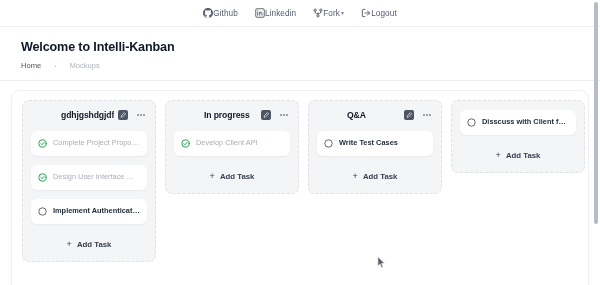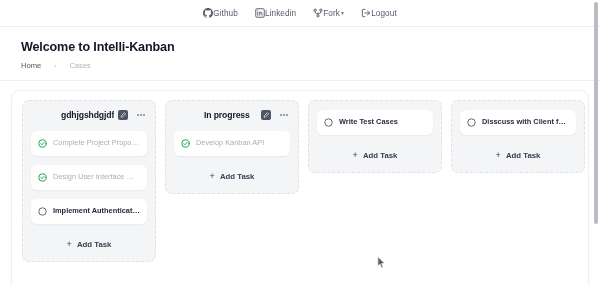--- a/index.html
+++ b/index.html
@@ -285,21 +285,21 @@
     </span>
     <span>Logout</span>
   </div>
 </div>
 
 <div class="page-head">
   <div class="page-title">Welcome to Intelli-Kanban</div>
   <div class="breadcrumb">
     <span class="crumb-home">Home</span>
     <span class="crumb-sep">•</span>
-    <span class="crumb-cur">Cases</span>
+    <span class="crumb-cur">Mockups</span>
   </div>
 </div>
 
 <div class="board-shell">
   <div class="columns" id="columns">
       <div class="column">
       <div class="col-head">
         <span class="col-title">gdhjgshdgjdf</span>
         <span class="col-actions">
           <span class="edit-btn">
@@ -368,29 +368,46 @@
         </span>
       </div>
       <div class="task-list">
         <div class="card">
           <span class="chk">
               <svg viewBox="0 0 16 16" width="9" height="9" fill="none" stroke="#16a34a" stroke-width="1.7" stroke-linecap="round" stroke-linejoin="round">
        <circle cx="8" cy="8" r="6.6"></circle>
                 <path d="M5.1 8.2 7.1 10.2 10.9 6"></path>
      </svg>
             </span>
-          <span class="card-text done">Develop Kanban API</span>
+          <span class="card-text done">Develop Client API</span>
         </div>
         </div>
       <div class="add-task">
         <span class="add-plus">+</span>
         <span>Add Task</span>
       </div>
       </div>
       <div class="column">
+      <div class="col-head">
+        <span class="col-title">Q&amp;A</span>
+        <span class="col-actions">
+          <span class="edit-btn">
+            <span>
+                <svg viewBox="0 0 16 16" width="6.5" height="6.5" fill="none" stroke="#ffffff" stroke-width="1.6" stroke-linecap="round" stroke-linejoin="round">
+       <path d="M11.3 2.3 13.7 4.7 5.4 13H3v-2.4z"></path>
+     </svg>
+              </span>
+          </span>
+          <span class="dots">
+            <i></i>
+            <i></i>
+            <i></i>
+          </span>
+        </span>
+      </div>
       <div class="task-list">
         <div class="card">
           <span class="chk">
               <svg viewBox="0 0 16 16" width="9" height="9" fill="none" stroke="#3a4150" stroke-width="1.4">
        <circle cx="8" cy="8" r="6.6"></circle>
      </svg>
             </span>
           <span class="card-text active">Write Test Cases</span>
         </div>
         </div>

